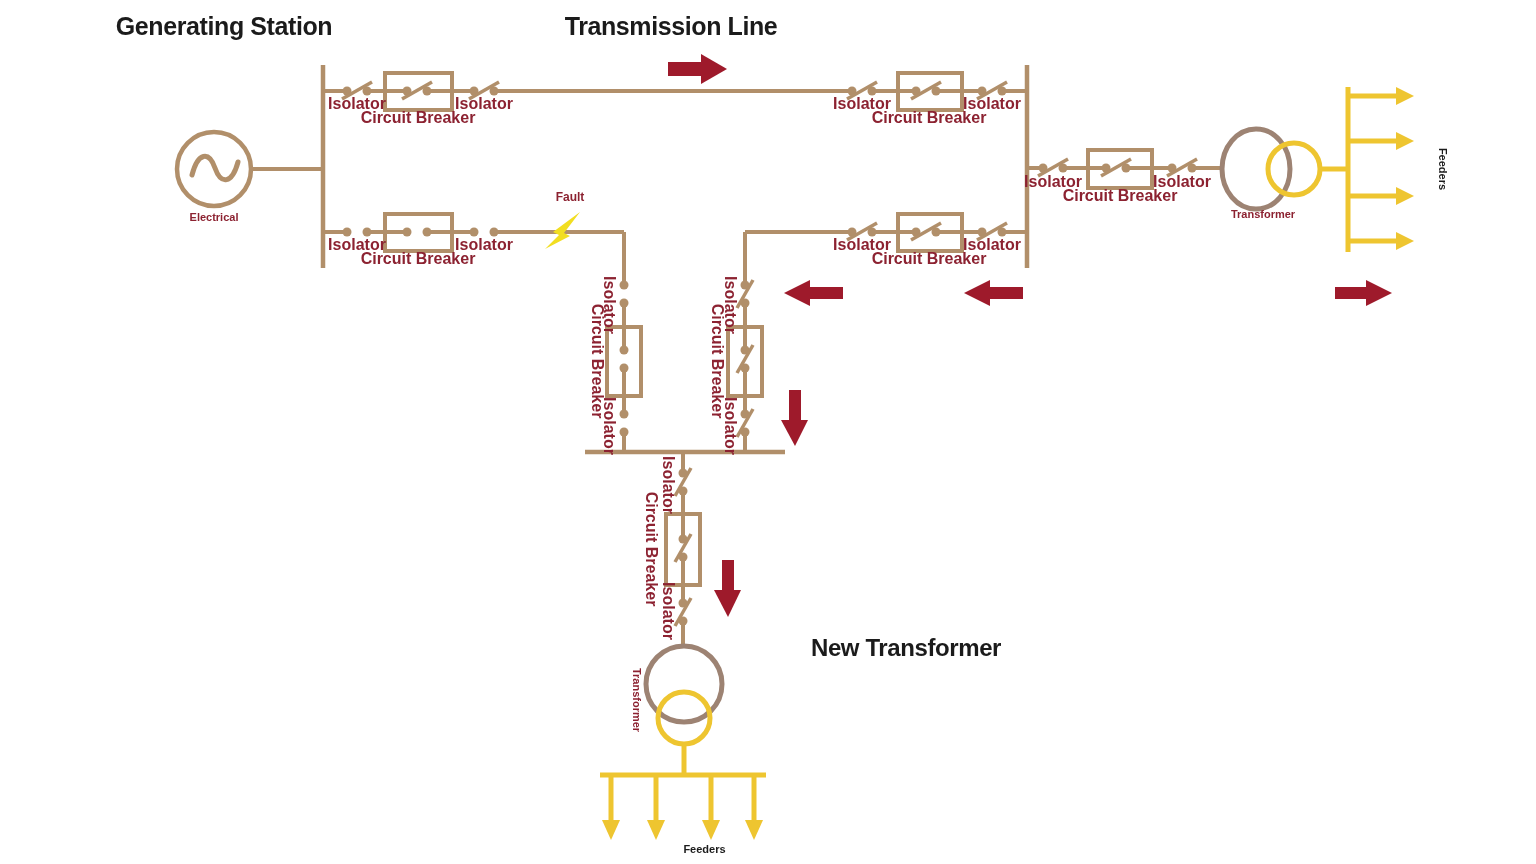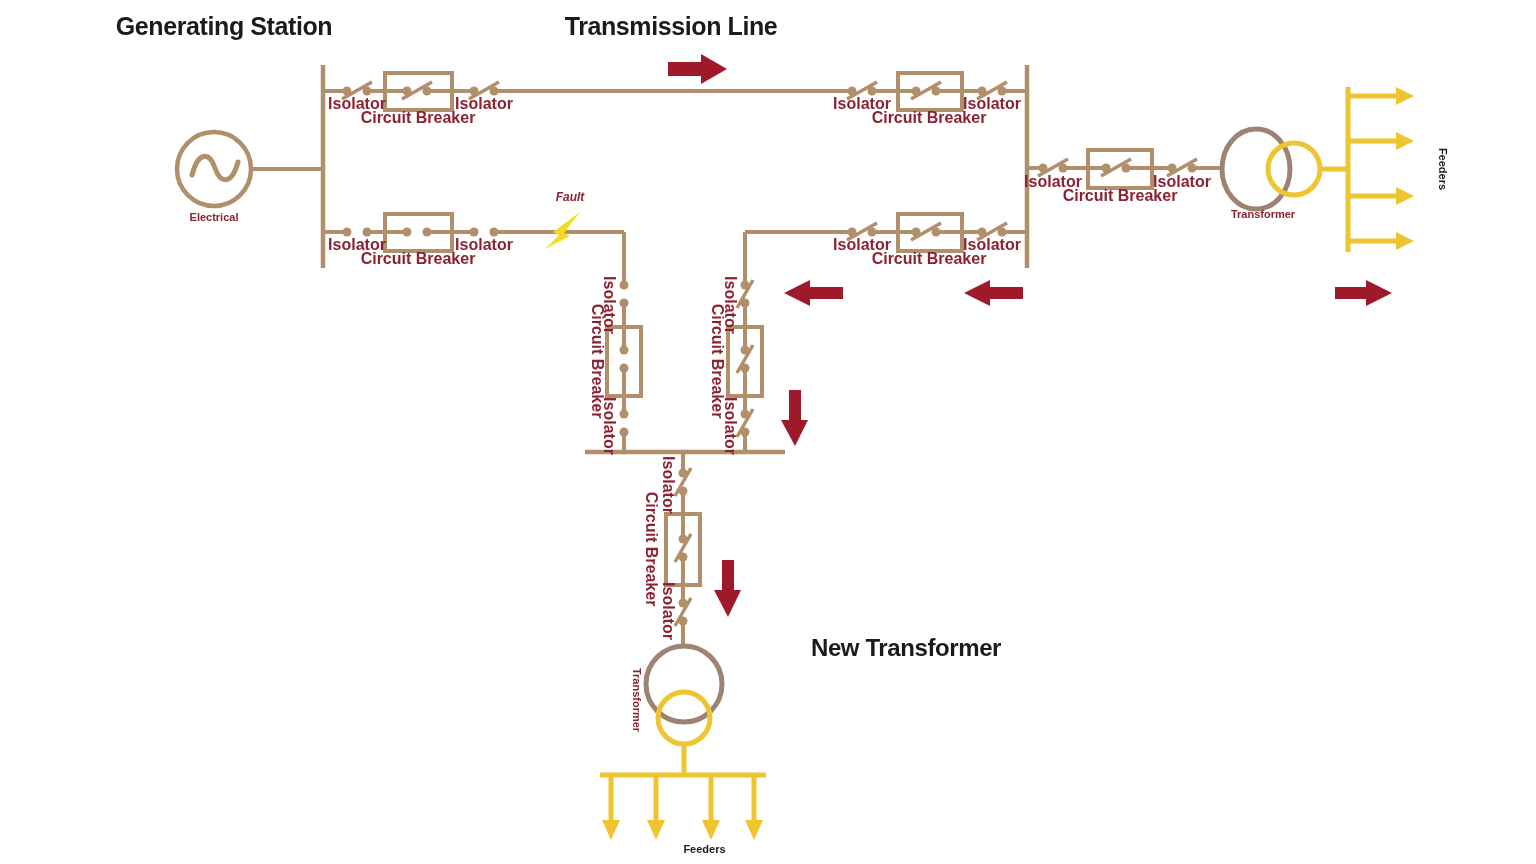--- a/index.html
+++ b/index.html
@@ -5,21 +5,21 @@
   html,body{margin:0;padding:0;background:#ffffff;}
   body{width:1536px;height:864px;position:relative;overflow:hidden;
        font-family:"Liberation Sans",sans-serif;}
   .stage{position:absolute;left:0;top:0;width:1536px;height:864px;}
   svg.diagram{position:absolute;left:0;top:0;}
   .hdr{position:absolute;transform:translate(-50%,-50%);color:#1b1b1b;
        font-weight:800;font-size:25px;letter-spacing:-0.4px;white-space:nowrap;}
   .hdr.sub{font-size:24px;}
   .lbl{position:absolute;transform:translate(-50%,-50%);color:#8c2231;
        font-weight:bold;font-size:16px;white-space:nowrap;line-height:1;}
-  .lbl.big{font-size:12px;font-style:italic;}
+  .lbl.big{font-size:12px;}
   .lbl.med{font-size:11px;}
   .vlbl{writing-mode:vertical-rl;text-orientation:mixed;}
   .blk{color:#1b1b1b;padding-left:43px;}
 </style>
 </head>
 <body>
 
 <div class="stage">
 
 <svg class="diagram" width="1536" height="864" viewBox="0 0 1536 864">

